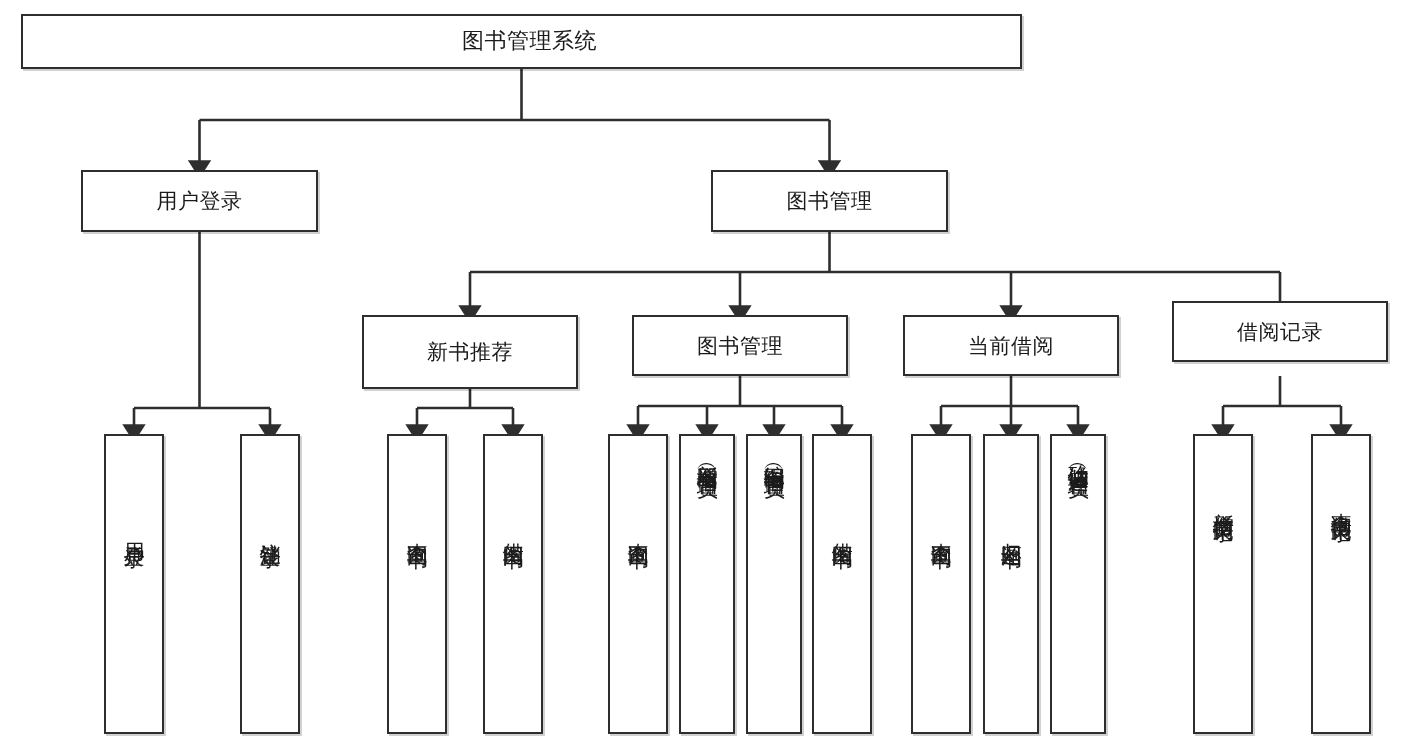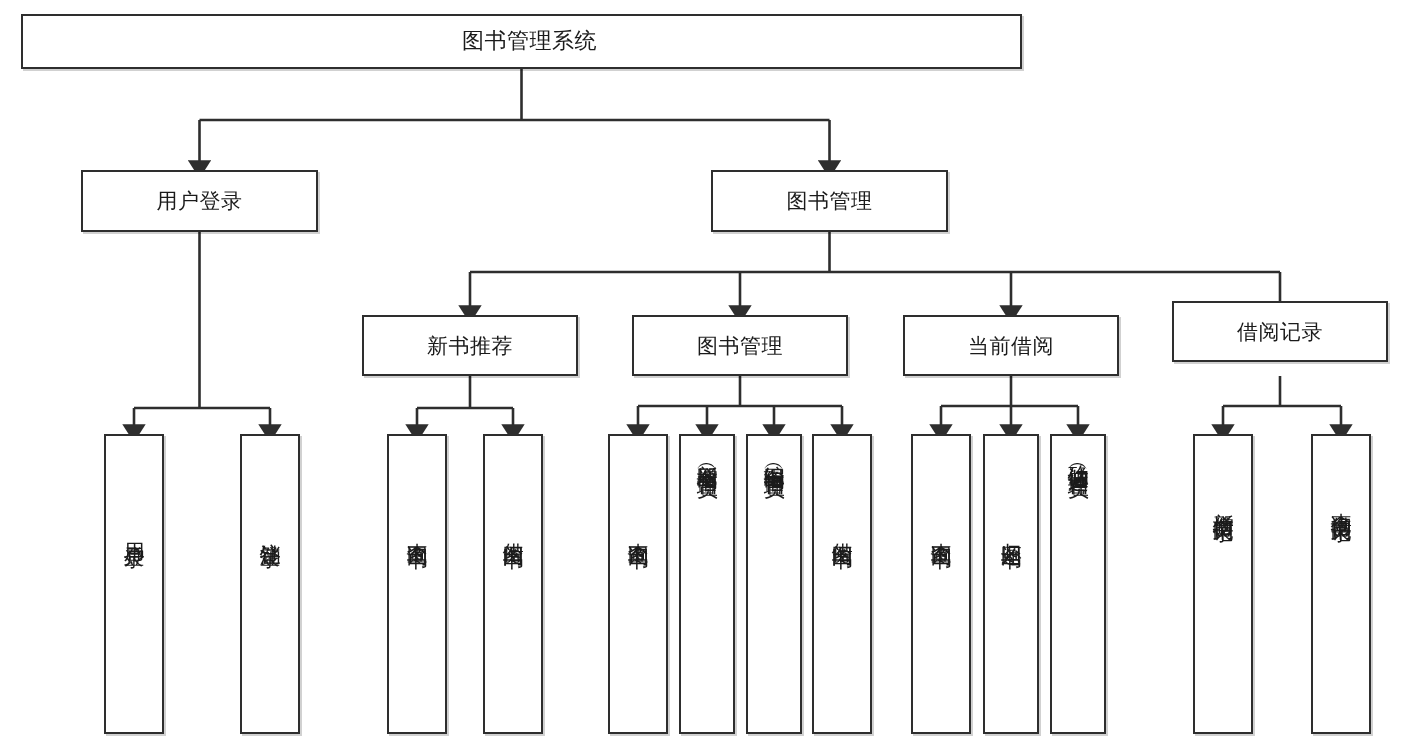--- a/index.html
+++ b/index.html
@@ -128,21 +128,21 @@
   <div id="nodes">
       <div class="node horiz root" style="left: 21px; top: 14px; width: 1001px; height: 55px; border-color: rgb(46, 46, 46); background: rgb(255, 255, 255); color: rgb(27, 27, 27); padding-left: 16px;">
         <span class="label">图书管理系统</span>
       </div>
       <div class="node horiz" style="left: 81px; top: 170px; width: 237px; height: 62px; border-color: rgb(46, 46, 46); background: rgb(255, 255, 255); color: rgb(27, 27, 27);">
         <span class="label">用户登录</span>
       </div>
       <div class="node horiz" style="left: 711px; top: 170px; width: 237px; height: 62px; border-color: rgb(46, 46, 46); background: rgb(255, 255, 255); color: rgb(27, 27, 27);">
         <span class="label">图书管理</span>
       </div>
-      <div class="node horiz" style="left: 362px; top: 315px; width: 216px; height: 61px; border-color: rgb(46, 46, 46); background: rgb(255, 255, 255); color: rgb(27, 27, 27);">
+      <div class="node horiz" style="left: 362px; top: 315px; width: 216px; height: 74px; border-color: rgb(46, 46, 46); background: rgb(255, 255, 255); color: rgb(27, 27, 27);">
         <span class="label">新书推荐</span>
       </div>
       <div class="node horiz" style="left: 632px; top: 315px; width: 216px; height: 61px; border-color: rgb(46, 46, 46); background: rgb(255, 255, 255); color: rgb(27, 27, 27);">
         <span class="label">图书管理</span>
       </div>
       <div class="node horiz" style="left: 903px; top: 315px; width: 216px; height: 61px; border-color: rgb(46, 46, 46); background: rgb(255, 255, 255); color: rgb(27, 27, 27);">
         <span class="label">当前借阅</span>
       </div>
       <div class="node horiz" style="left: 1172px; top: 301px; width: 216px; height: 61px; border-color: rgb(46, 46, 46); background: rgb(255, 255, 255); color: rgb(27, 27, 27);">
         <span class="label">借阅记录</span>

